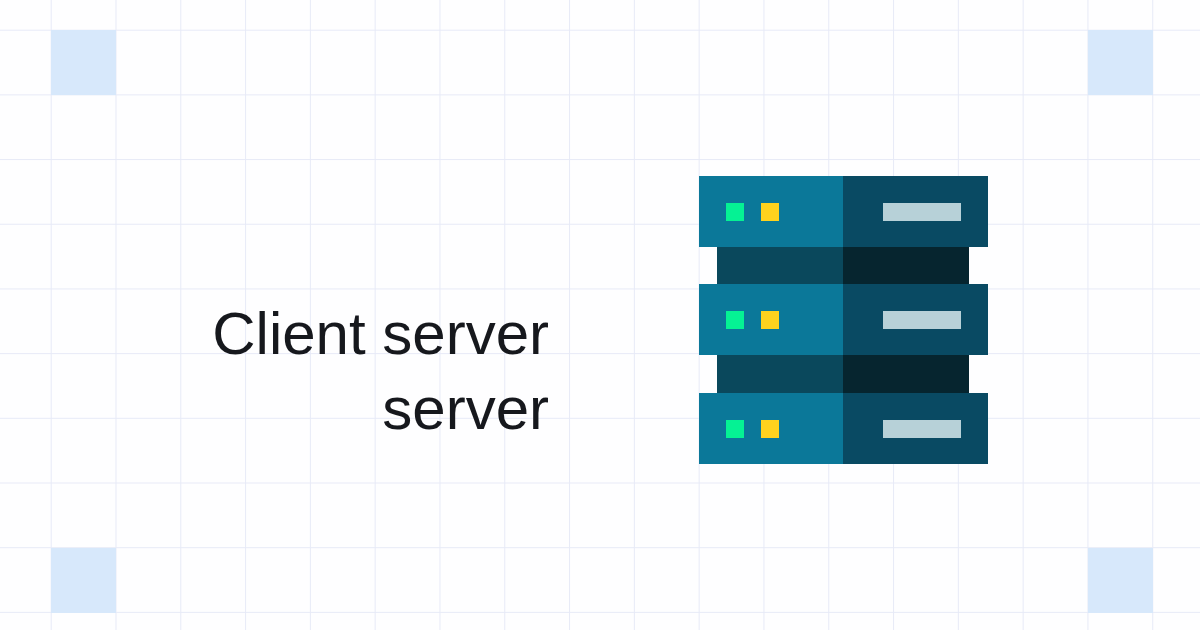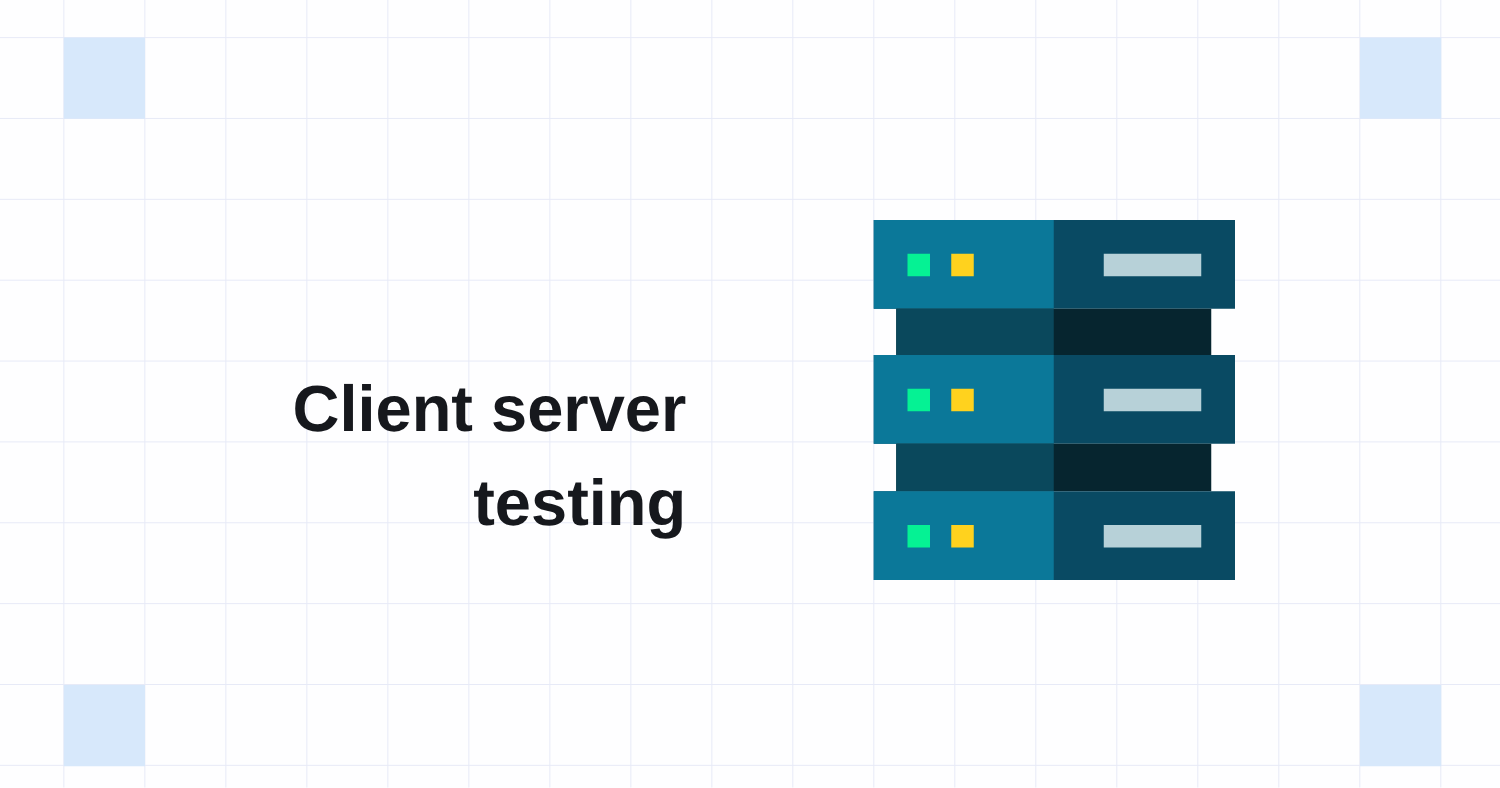--- a/index.html
+++ b/index.html
@@ -27,23 +27,23 @@
   .corner-square.tl { left: 51px;   top: 30px; }
   .corner-square.tr { left: 1088px; top: 30px; }
   .corner-square.bl { left: 51px;   top: 548px; }
   .corner-square.br { left: 1088px; top: 548px; }
 
   .title {
     position: absolute;
     top: 256px;
     right: 651px;
     text-align: right;
-    font-size: 52px;
+    font-size: 60px;
     line-height: 75px;
-    font-weight: 700;
+    font-weight: 400;
     letter-spacing: 0;
     color: var(--title-text, #16181D);
     white-space: nowrap;
   }
   .title .line { display: block; }
 
   .rack {
     position: absolute;
     left: 699px;
     top: 176px;
@@ -108,21 +108,21 @@
 
 <div class="page">
 
   <div class="corner-square tl"></div>
   <div class="corner-square tr"></div>
   <div class="corner-square bl"></div>
   <div class="corner-square br"></div>
 
   <h1 class="title">
     <span class="line">Client server</span>
-    <span class="line">testing</span>
+    <span class="line">server</span>
   </h1>
 
   <div class="rack">
 
     <div class="unit u1">
       <div class="front">
         <div class="led green"></div>
         <div class="led yellow"></div>
       </div>
       <div class="slot"></div>

